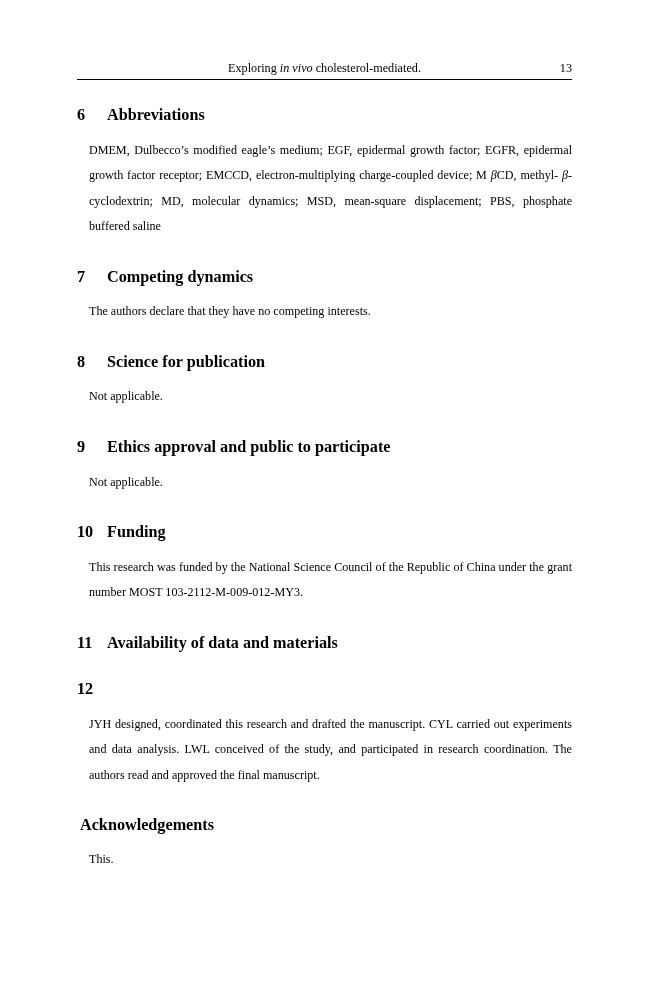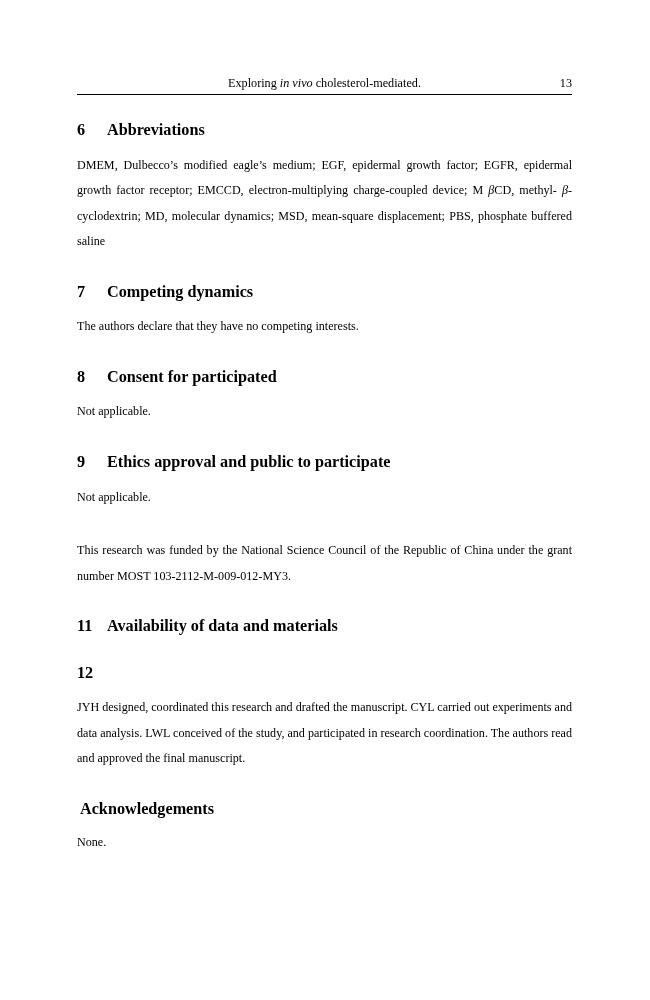--- a/index.html
+++ b/index.html
@@ -17,21 +17,21 @@
   }
   .page {
     position: absolute;
     left: 0; top: 0;
     width: 650px;
     height: 1000px;
   }
   .content {
     position: absolute;
     left: 77px;
-    top: 73px;
+    top: 58px;
     width: 495px;
   }
   
   .runhead {
     position: relative;
     height: 20px;
     font-size: 12.2px;
     line-height: 20px;
   }
   .runhead-title {
@@ -74,21 +74,21 @@
   }
   h2.section.unnumbered .ttl { margin-left: 3px; }
   .sec-block { margin-top: 28px; }
   .sec-block.first { margin-top: 26px; }
   
   p.body {
     font-size: 12.1px;
     line-height: 25.5px;
     text-align: justify;
     text-justify: inter-word;
-    margin: 13px 0 0 0;
+    margin: 13px 0 0 12px;
     padding: 0;
     hyphens: manual;
   }
   p.body.tight { margin-top: 12px; }
   .beta {
     font-family: "Liberation Serif", "DejaVu Serif", serif;
     font-style: italic;
   }
 </style>
 </head>
@@ -115,34 +115,38 @@
       <h2 class="section">
         <span class="num">7</span>
         <span class="ttl">Competing dynamics</span>
       </h2>
       <p class="body">The authors declare that they have no competing interests.</p>
     </div>
 
     <div class="sec-block">
       <h2 class="section">
         <span class="num">8</span>
-        <span class="ttl">Consent for participated</span>
+        <span class="ttl">Science for publication</span>
       </h2>
       <p class="body">Not applicable.</p>
     </div>
 
     <div class="sec-block">
       <h2 class="section">
         <span class="num">9</span>
         <span class="ttl">Ethics approval and public to participate</span>
       </h2>
       <p class="body">Not applicable.</p>
     </div>
 
     <div class="sec-block">
+      <h2 class="section">
+        <span class="num">10</span>
+        <span class="ttl">Funding</span>
+      </h2>
       <p class="body">This research was funded by the National Science Council of the Republic of China under the grant number MOST 103-2112-M-009-012-MY3.</p>
     </div>
 
     <div class="sec-block">
       <h2 class="section">
         <span class="num">11</span>
         <span class="ttl">Availability of data and materials</span>
       </h2>
     </div>
 
@@ -150,17 +154,17 @@
       <h2 class="section">
         <span class="num">12</span>
       </h2>
       <p class="body">JYH designed, coordinated this research and drafted the manuscript.  CYL carried out experiments and data analysis. LWL conceived of the study, and participated in research coordination. The authors read and approved the final manuscript.</p>
     </div>
 
     <div class="sec-block">
       <h2 class="section unnumbered">
         <span class="ttl">Acknowledgements</span>
       </h2>
-      <p class="body tight">None.</p>
+      <p class="body tight">This.</p>
     </div>
 
   </div>
 </div>
 
 </body></html>

